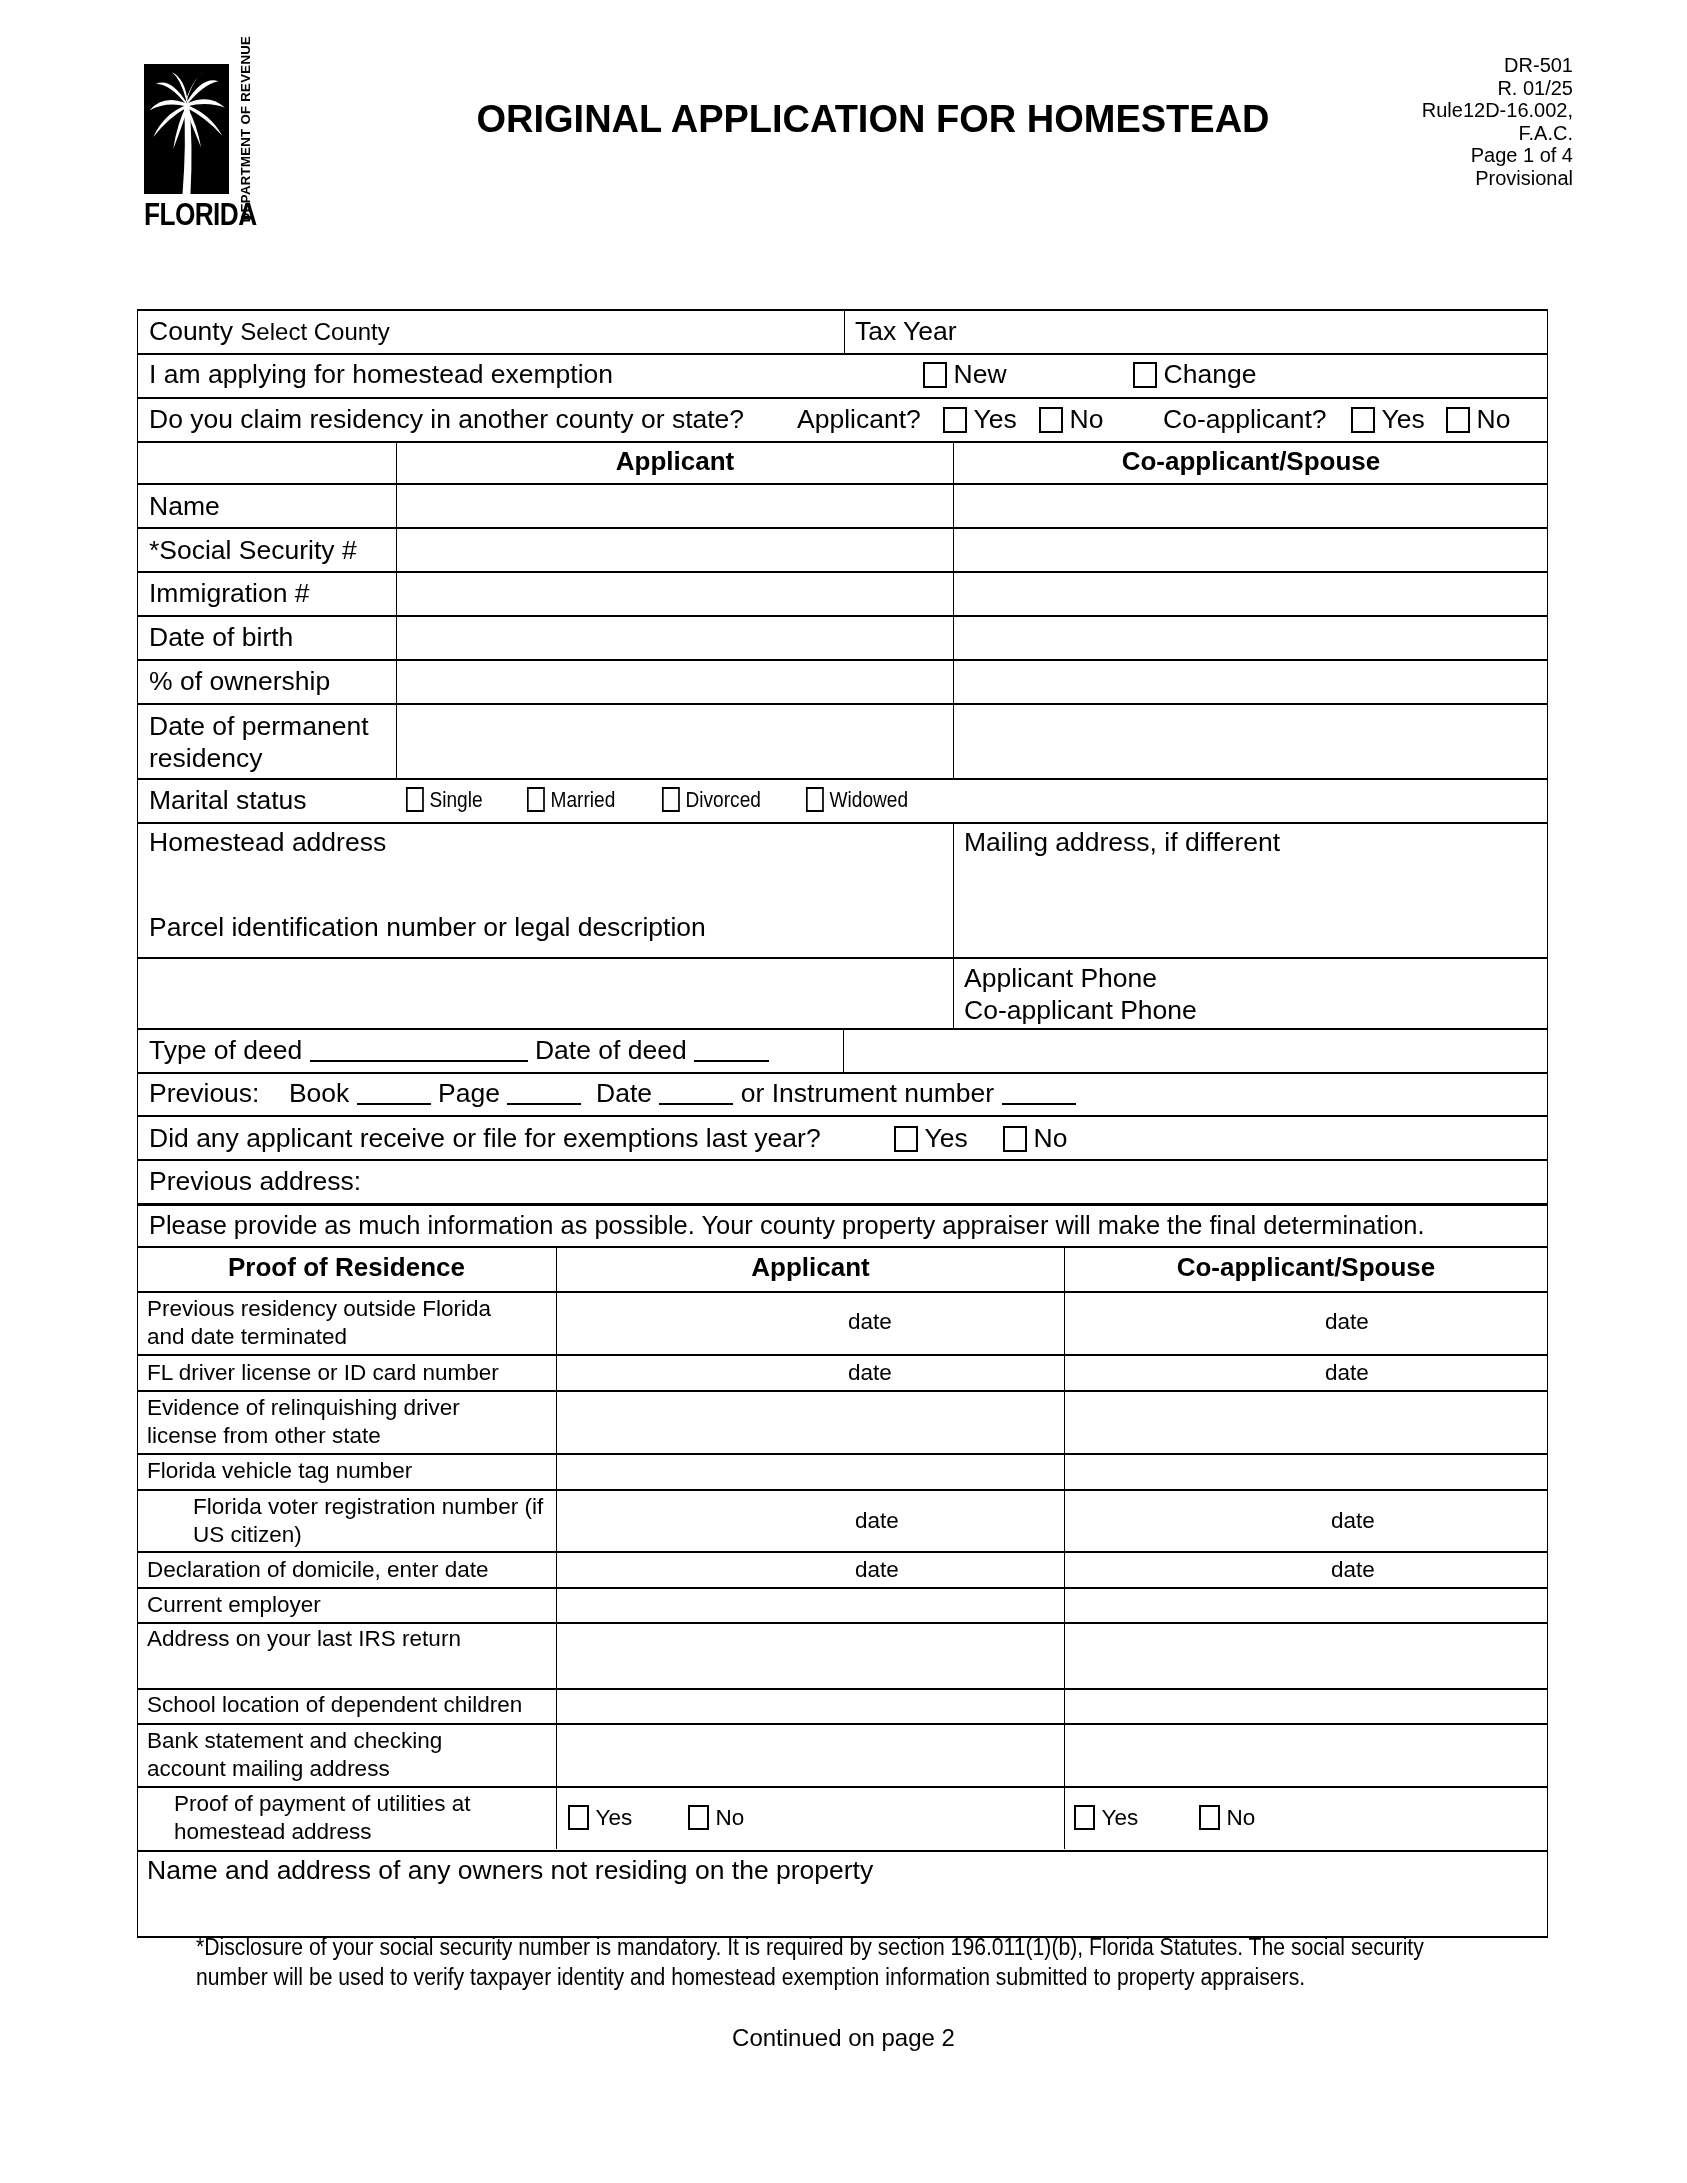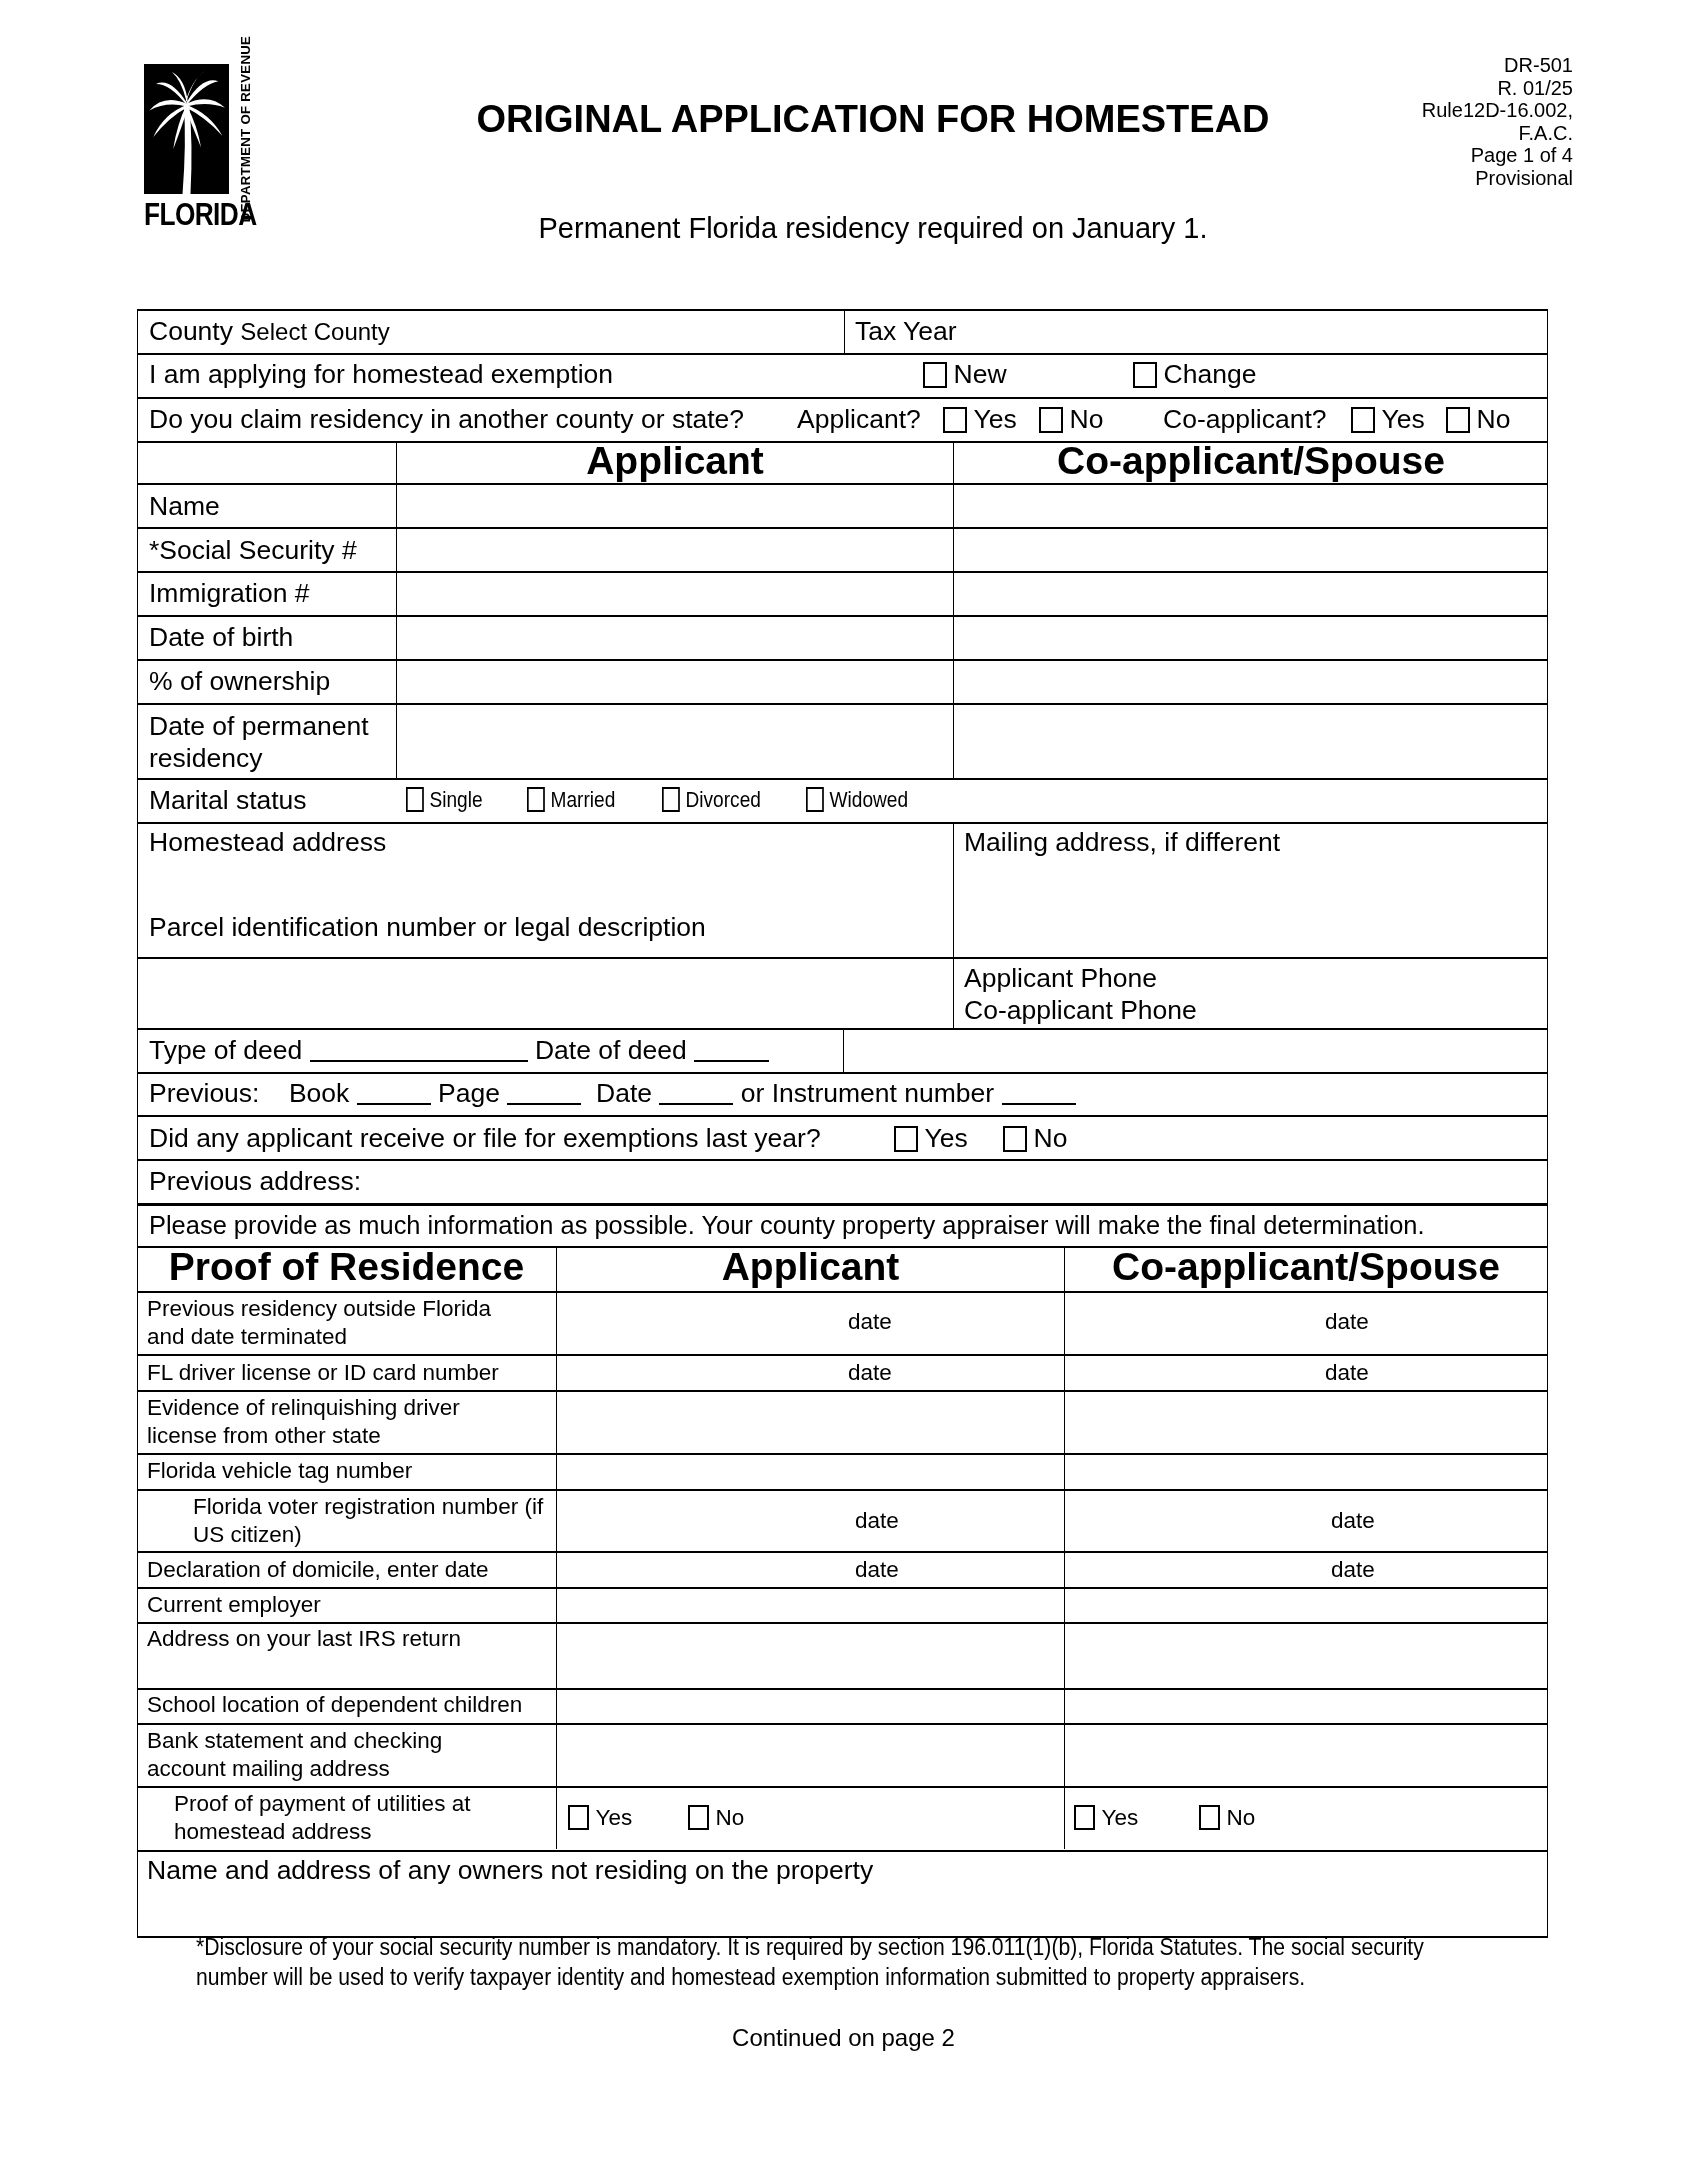--- a/index.html
+++ b/index.html
@@ -20,21 +20,21 @@
   #subtitle { left: 370px; top: 210px; width: 1006px; text-align: center; font-size: 29px; line-height: 36px; }
 
   
   #meta { right: 114px; top: 54px; text-align: right; font-size: 20px; line-height: 22.5px; }
 
   
   .hl { position: absolute; height: 0; border-top: 2px solid #000; }
   .vl { position: absolute; width: 0; border-left: 1.3px solid #000; }
   .txt { position: absolute; font-size: 26.5px; line-height: 30px; white-space: nowrap; }
   .txt.sm { font-size: 22.5px; line-height: 26.5px; }
-  .txt.hdr { font-weight: bold; font-size: 39px; }
+  .txt.hdr { font-weight: bold; font-size: 26px; }
   .cb { display: inline-block; width: 24px; height: 26.5px; border: 2px solid #000; vertical-align: -5.3px; margin-right: 6.6px; background: #fff; }
   .cb.sm { width: 21px; height: 25px; }
   .blank { display: inline-block; border-bottom: 2px solid #000; height: 22.5px; vertical-align: -2.6px; }
 
   #disclosure { left: 196px; top: 1932px; width: 1363px; font-size: 23px; line-height: 30px; transform: scaleX(0.92); transform-origin: left top; }
   #continued { left: 0; width: 1687px; top: 2024px; text-align: center; font-size: 24px; }
 </style>
 </head>
 <body>
 
@@ -59,21 +59,20 @@
   <div class="dept">
       <span>DEPARTMENT OF REVENUE</span>
     </div>
   <div class="fl">FLORIDA</div>
 </div>
 
 <div id="title" class="abs">
   <div>ORIGINAL APPLICATION FOR HOMESTEAD</div>
 </div>
 <div id="subtitle" class="abs">
-  <div>Permanent Florida residency required on January 1.</div>
 </div>
 
 <div id="meta" class="abs">
   <div>DR-501</div>
   <div>R. 01/25</div>
   <div>Rule12D-16.002,</div>
   <div>F.A.C.</div>
   <div>Page 1 of 4</div>
   <div>Provisional</div>
 </div>

